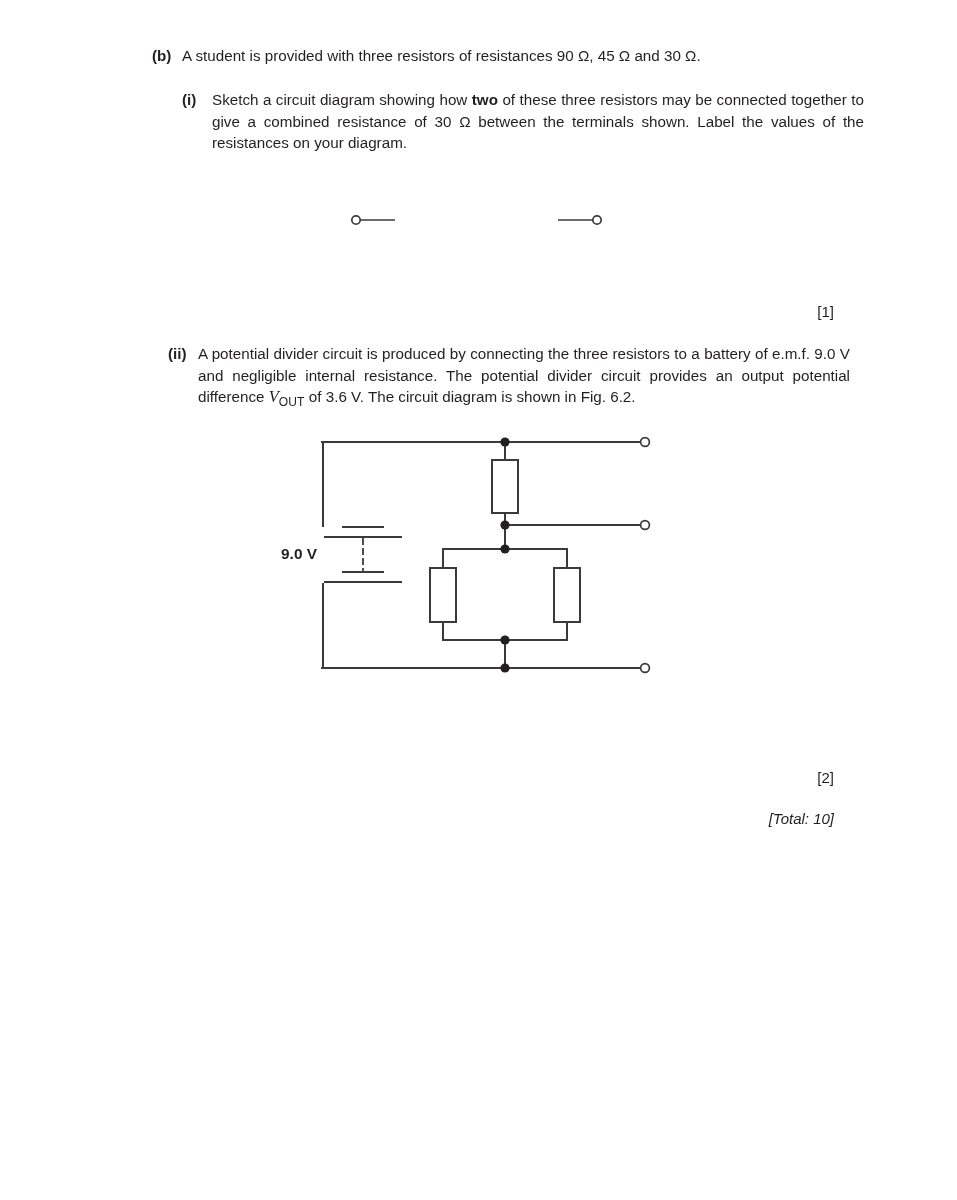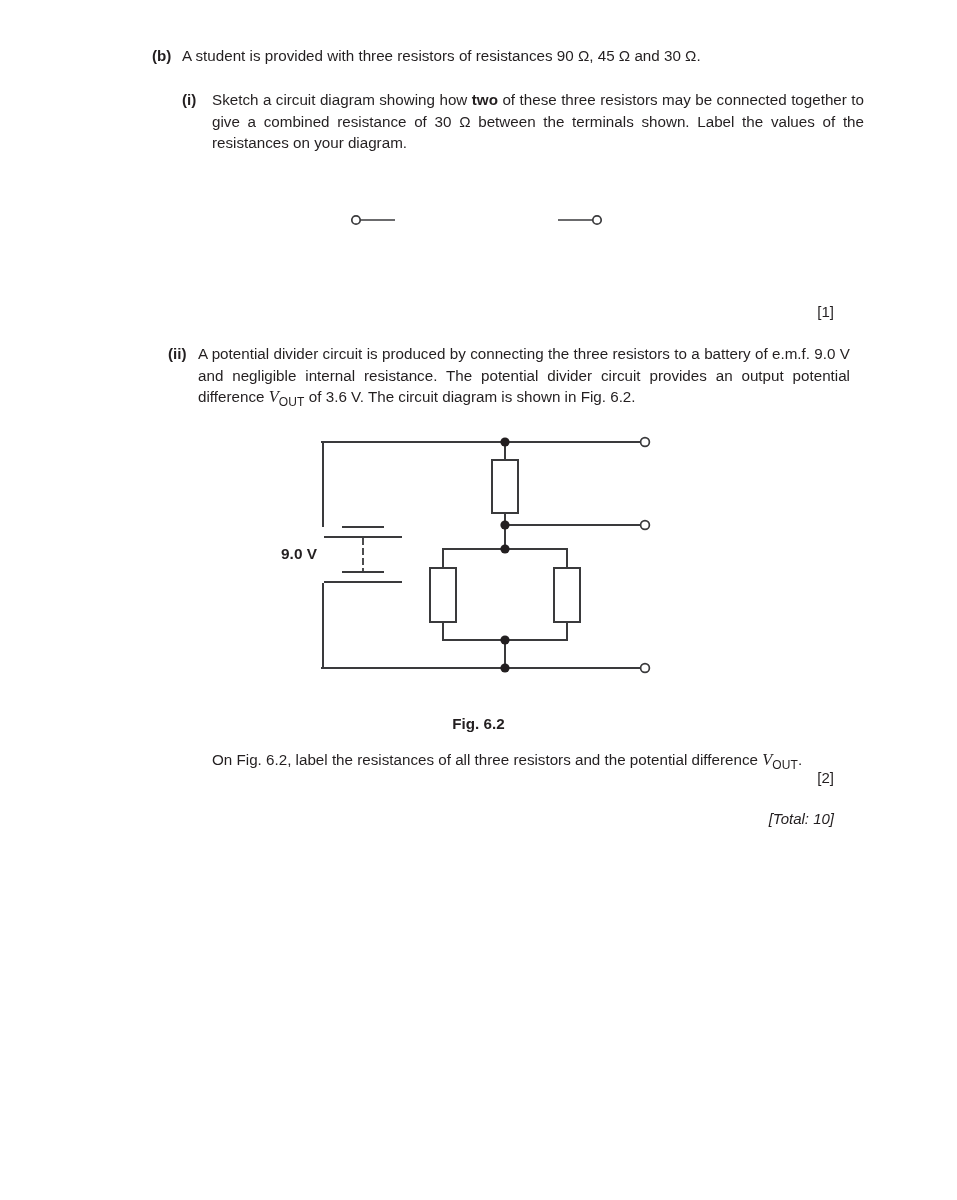--- a/index.html
+++ b/index.html
@@ -170,23 +170,19 @@
       <g stroke="#3a3a3c" stroke-width="1.7" fill="#ffffff">
         <circle cx="390" cy="17" r="4.4"></circle>
         <circle cx="390" cy="100" r="4.4"></circle>
         <circle cx="390" cy="243" r="4.4"></circle>
       </g>
 
       <text id="battery-label" x="62" y="134" text-anchor="end" font-size="15.4">9.0 V</text>
     </svg>
   </div>
 
-  <div class="fig-caption">Fig. 6.2</div>
 
-  <div class="para" style="left:212px; top:749px; width:622px; text-align:left;">
-    <span class="body"><span>On Fig. 6.2, label the resistances of all three resistors and the potential difference </span><span class="nb"><i class="var">V</i><sub class="sub">OUT</sub></span><span>.</span></span>
-  </div>
 
   <div class="mark" style="left:700px; top:769px; width:134px;">[2]</div>
 
   <div class="mark" style="left:640px; top:810px; width:194px;font-style:italic;">[Total: 10]</div>
 
 </div>
 
 </body></html>

